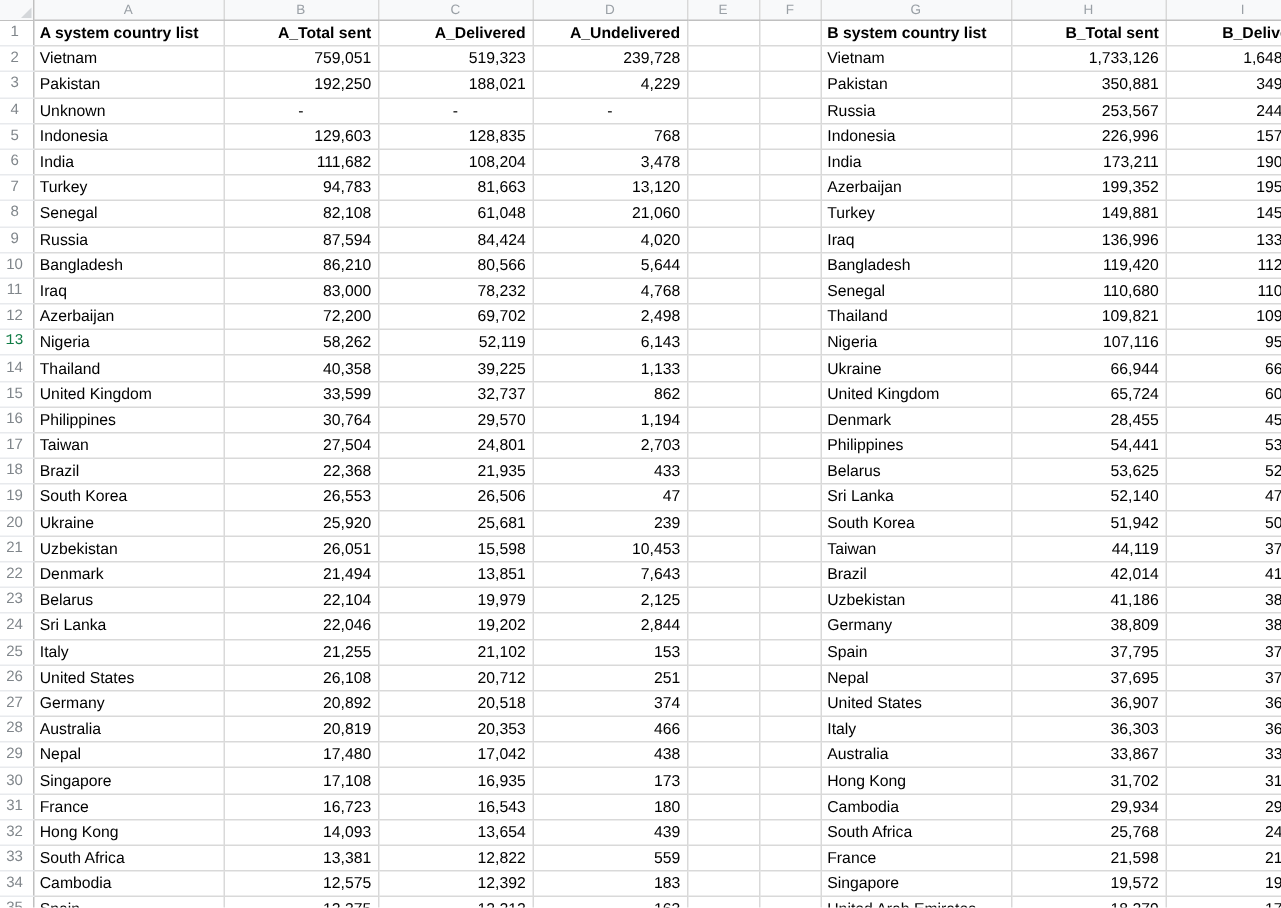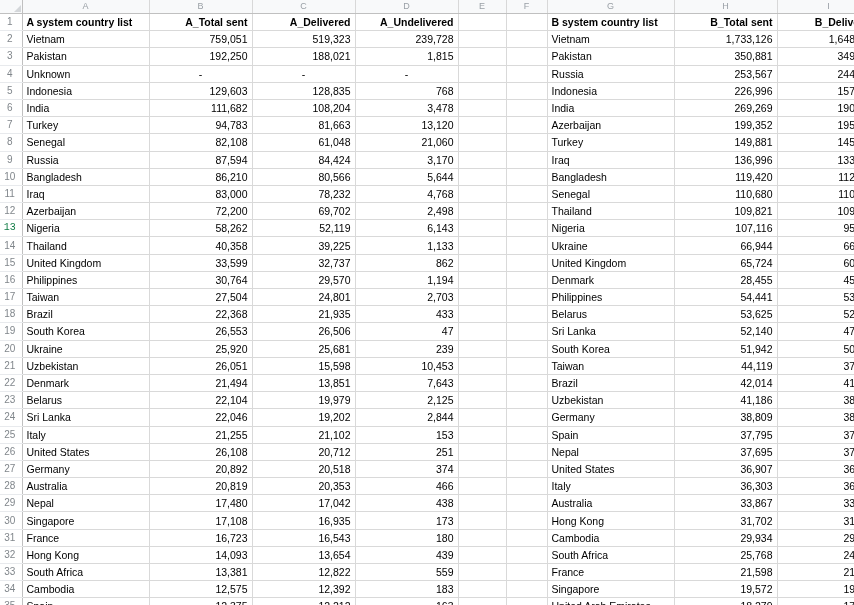--- a/index.html
+++ b/index.html
@@ -174,21 +174,21 @@
           <td class="cell blank"></td>
           <td class="cell txt">Vietnam</td>
           <td class="cell num">1,733,126</td>
           <td class="cell num">1,648,306</td>
         </tr>
         <tr class="datarow">
           <td class="rownum">3</td>
           <td class="cell txt">Pakistan</td>
           <td class="cell num">192,250</td>
           <td class="cell num">188,021</td>
-          <td class="cell num">1,815</td>
+          <td class="cell num">4,229</td>
           <td class="cell blank"></td>
           <td class="cell blank"></td>
           <td class="cell txt">Pakistan</td>
           <td class="cell num">350,881</td>
           <td class="cell num">349,439</td>
         </tr>
         <tr class="datarow">
           <td class="rownum">4</td>
           <td class="cell txt">Unknown</td>
           <td class="cell ctr">-</td>
@@ -214,21 +214,21 @@
         </tr>
         <tr class="datarow">
           <td class="rownum">6</td>
           <td class="cell txt">India</td>
           <td class="cell num">111,682</td>
           <td class="cell num">108,204</td>
           <td class="cell num">3,478</td>
           <td class="cell blank"></td>
           <td class="cell blank"></td>
           <td class="cell txt">India</td>
-          <td class="cell num">269,269</td>
+          <td class="cell num">173,211</td>
           <td class="cell num">190,261</td>
         </tr>
         <tr class="datarow">
           <td class="rownum">7</td>
           <td class="cell txt">Turkey</td>
           <td class="cell num">94,783</td>
           <td class="cell num">81,663</td>
           <td class="cell num">13,120</td>
           <td class="cell blank"></td>
           <td class="cell blank"></td>
@@ -246,21 +246,21 @@
           <td class="cell blank"></td>
           <td class="cell txt">Turkey</td>
           <td class="cell num">149,881</td>
           <td class="cell num">145,779</td>
         </tr>
         <tr class="datarow">
           <td class="rownum">9</td>
           <td class="cell txt">Russia</td>
           <td class="cell num">87,594</td>
           <td class="cell num">84,424</td>
-          <td class="cell num">3,170</td>
+          <td class="cell num">4,020</td>
           <td class="cell blank"></td>
           <td class="cell blank"></td>
           <td class="cell txt">Iraq</td>
           <td class="cell num">136,996</td>
           <td class="cell num">133,784</td>
         </tr>
         <tr class="datarow">
           <td class="rownum">10</td>
           <td class="cell txt">Bangladesh</td>
           <td class="cell num">86,210</td>

